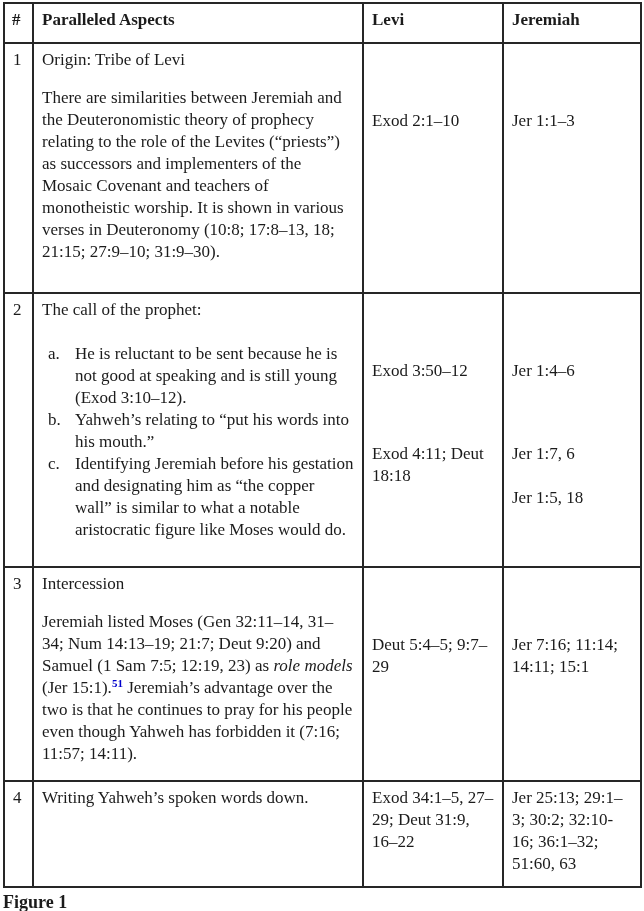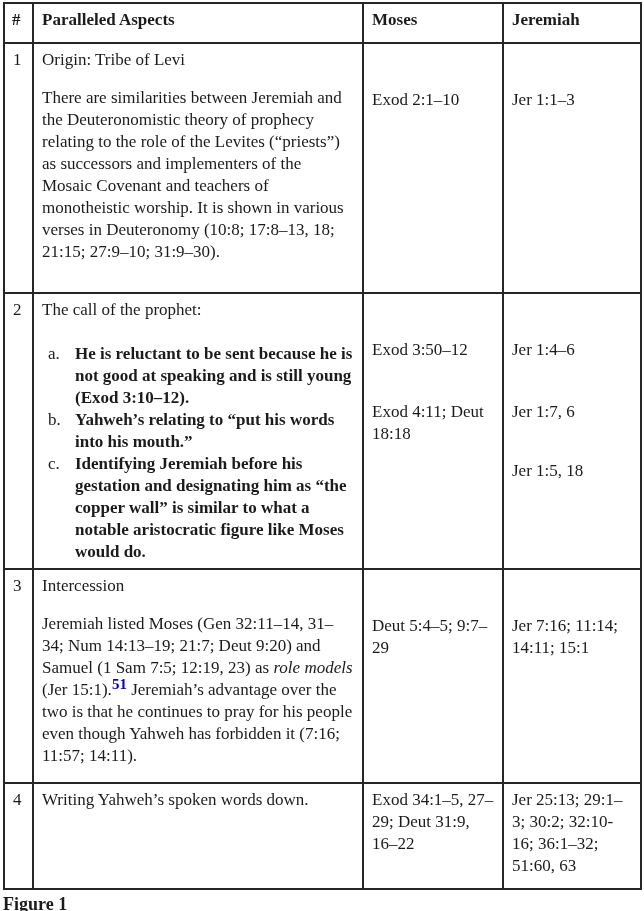--- a/index.html
+++ b/index.html
@@ -41,33 +41,33 @@
     font-weight: bold;
     text-align: left;
     height: 40px;
   }
   tr.hdr th.numhdr { text-align: left; padding-left: 7px; }
 
   td.numcell { padding-left: 7px; }
 
   .para { margin-top: 16px; }
   .ref { }
-  .skip2 { margin-top: 40px; }
-  .skip1 { margin-top: 37px; }
+  .skip2 { margin-top: 61px; }
+  .skip1 { margin-top: 22px; }
 
   .list { margin-top: 22px; }
   .li { display: flex; }
   .li-letter { width: 33px; padding-left: 6px; box-sizing: border-box; flex-shrink: 0; }
-  .li-text { flex: 1; font-weight: bold; }
+  .li-text { flex: 1; }
 
   em { font-style: italic; }
   sup.fn {
     color: var(--fn-blue, #0000cc);
     font-weight: bold;
-    font-size: 15px;
+    font-size: 11px;
     line-height: 0;
     vertical-align: 6px;
     cursor: pointer;
   }
   .caption {
     font-size: 18px;
     font-weight: bold;
     margin-top: 4px;
     padding-left: 0px;
   }
@@ -81,21 +81,21 @@
       <col class="c-num">
         <col class="c-asp">
         <col class="c-mos">
         <col class="c-jer">
     </colgroup>
 
     <tbody>
         <tr class="hdr">
       <th class="numhdr">#</th>
       <th>Paralleled Aspects</th>
-      <th>Moses</th>
+      <th>Levi</th>
       <th>Jeremiah</th>
     </tr>
 
     <tr style="height:250px;">
       <td class="numcell">1</td>
       <td>
         <div>Origin: Tribe of Levi</div>
         <div class="para">There are similarities between Jeremiah and the Deuteronomistic theory of prophecy relating to the role of the Levites (“priests”) as successors and implementers of the Mosaic Covenant and teachers of monotheistic worship. It is shown in various verses in Deuteronomy (10:8; 17:8–13, 18; 21:15; 27:9–10; 31:9–30).</div>
       </td>
       <td>

